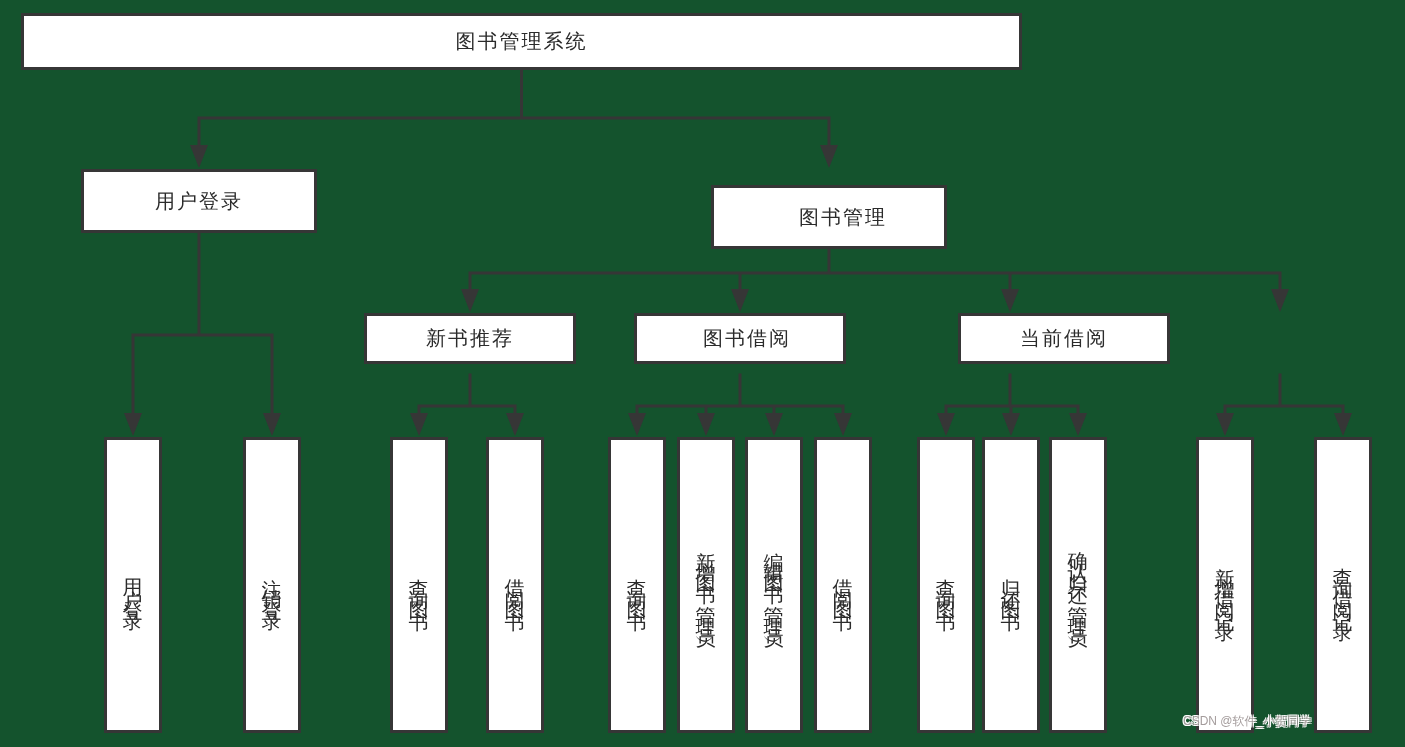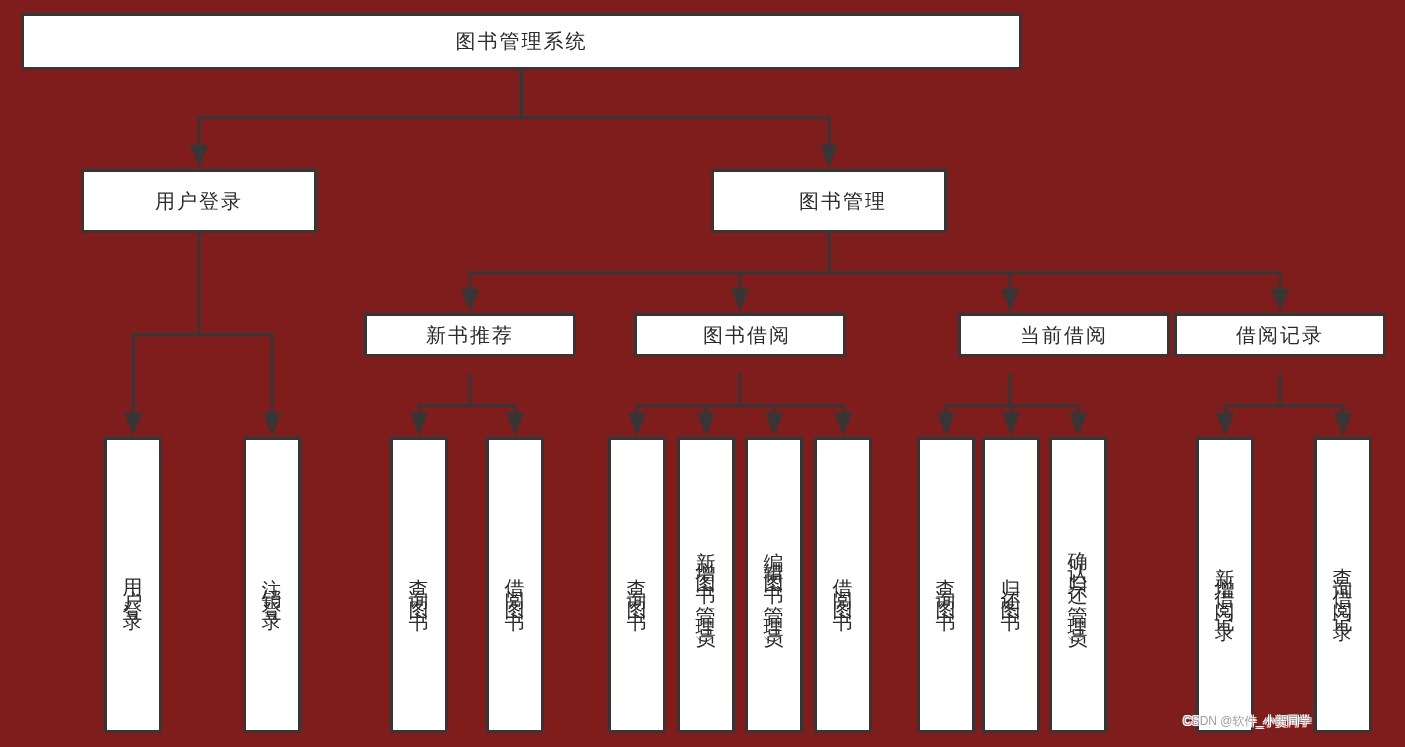--- a/index.html
+++ b/index.html
@@ -3,21 +3,21 @@
 <meta charset="utf-8">
 <style>
   * { margin: 0; padding: 0; box-sizing: border-box; }
   html, body { background: #ffffff; }
   body {
     font-family: "Liberation Sans", "DejaVu Sans", sans-serif;
     width: 1405px; height: 747px; position: relative; overflow: hidden;
   }
   .canvas {
     position: absolute; left: 0; top: 0; width: 1405px; height: 747px;
-    background: #7f1d1d;
+    background: #14532d;
   }
   .connectors {
     position: absolute; left: 0; top: 0; width: 1405px; height: 747px;
     pointer-events: none;
   }
   .node {
     position: absolute;
     border: 3px solid #363636;
     background: #ffffff;
     display: flex; align-items: center; justify-content: center;
@@ -37,22 +37,22 @@
   }
   .v-node span {
     writing-mode: vertical-rl;
     text-orientation: mixed;
     letter-spacing: 11px;
     line-height: 1;
     white-space: nowrap;
   }
   .root-node  { left: 21px;  top: 13px;  width: 1001px; height: 57px; }
   .l2-0 { left: 81px;  top: 169px; width: 236px; height: 64px; }
-  .l2-1 { left: 711px; top: 169px; width: 236px; height: 64px; padding-left: 28px; }
-  .l3   { top: 313px; width: 212px; height: 44px; }
+  .l2-1 { left: 711px; top: 185px; width: 236px; height: 64px; padding-left: 28px; }
+  .l3   { top: 313px; width: 212px; height: 51px; }
   .l3-0 { left: 364px; }
   .l3-1 { left: 634px; padding-left: 14px; }
   .l3-2 { left: 958px; }
   .l3-3 { left: 1174px; }
   .lf-0  { left: 104px; }
   .lf-1  { left: 243px; }
   .lf-2  { left: 390px; }
   .lf-3  { left: 486px; }
   .lf-4  { left: 608px; }
   .lf-5  { left: 677px; }
@@ -139,21 +139,20 @@
   </svg>
 
   <div class="node root-node">图书管理系统</div>
 
   <div class="node l2-0">用户登录</div>
   <div class="node l2-1">图书管理</div>
 
   <div class="node l3 l3-0">新书推荐</div>
   <div class="node l3 l3-1">图书借阅</div>
   <div class="node l3 l3-2">当前借阅</div>
-  <div class="node l3 l3-3">借阅记录</div>
 
   <div class="v-node lf-0">
     <span>用户登录</span>
   </div>
   <div class="v-node lf-1">
     <span>注销登录</span>
   </div>
   <div class="v-node lf-2">
     <span>查询图书</span>
   </div>

